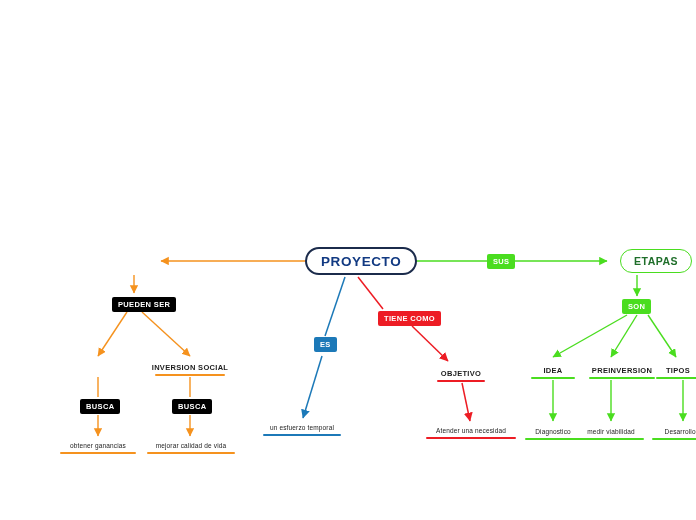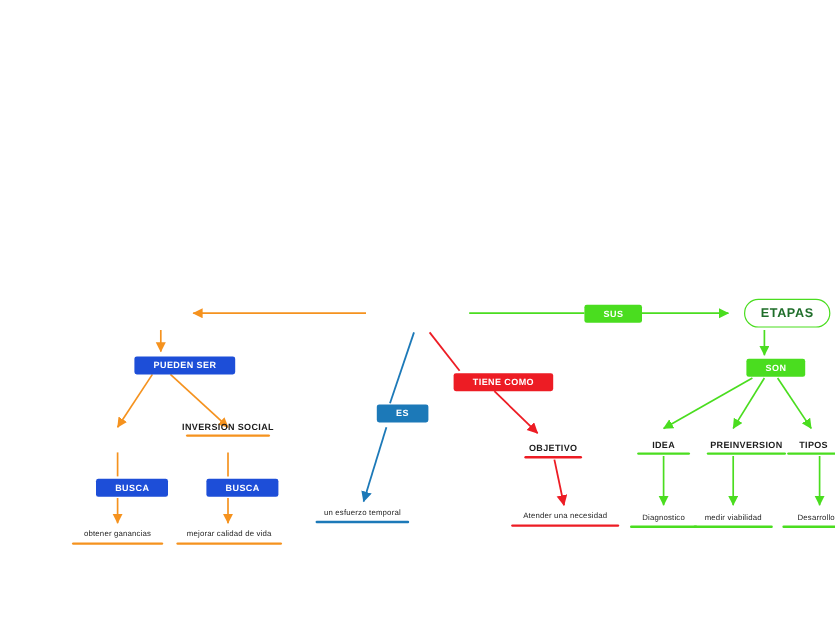--- a/index.html
+++ b/index.html
@@ -62,24 +62,24 @@
   .pill-orange { border-color: #F5921E; color: #2e6b4f; }
   .pill-green  { border-color: #4ADD1F; color: #1f6e2a; }
 
   
   .chip {
     color: #ffffff;
     font-weight: bold;
     font-size: 7.5px;
     letter-spacing: 0.35px;
     height: 15px;
-    padding: 0 16px;
+    padding: 0 6px;
     border-radius: 2px;
   }
-  .chip-orange { background: #1d4ed8; }
+  .chip-orange { background: #000000; }
   .chip-green  { background: #4ADD1F; }
   .chip-blue   { background: #1C79B8; }
   .chip-red    { background: #ED1C24; }
 
   
   .underlined {
     flex-direction: column;
     justify-content: flex-end;
     align-items: center;
     padding-bottom: 2px;
@@ -158,28 +158,31 @@
     <line x1="683" y1="380" x2="683" y2="421" stroke="#4ADD1F" stroke-width="1.4" marker-end="url(#ar-gr)"></line>
 
     <line x1="345" y1="277" x2="325" y2="336" stroke="#1C79B8" stroke-width="1.5"></line>
     <line x1="322" y1="356" x2="303" y2="418" stroke="#1C79B8" stroke-width="1.5" marker-end="url(#ar-bl)"></line>
 
     <line x1="358" y1="277" x2="383" y2="309" stroke="#ED1C24" stroke-width="1.5"></line>
     <line x1="412" y1="326" x2="448" y2="361" stroke="#ED1C24" stroke-width="1.5" marker-end="url(#ar-rd)"></line>
     <line x1="462" y1="383" x2="470" y2="421" stroke="#ED1C24" stroke-width="1.5" marker-end="url(#ar-rd)"></line>
   </svg>
 
+  <div class="node root-pill" style="left:305px; top:247px;">
+    <span>PROYECTO</span>
+  </div>
 
 
   <div class="node chip chip-orange" style="left:112px; top:297px;">
     <span>PUEDEN SER</span>
   </div>
 
 
-  <div class="node underlined lvl2 u-orange dark" style="left:155px; top:346px; width:70px; height:20px;">
+  <div class="node underlined lvl2 u-orange dark" style="left:155px; top:358px; width:70px; height:20px;">
     <span class="txt">INVERSION SOCIAL</span>
     <span class="rule"></span>
   </div>
 
   <div class="node chip chip-orange" style="left:80px; top:399px;">
     <span>BUSCA</span>
   </div>
 
   <div class="node chip chip-orange" style="left:172px; top:399px;">
     <span>BUSCA</span>

